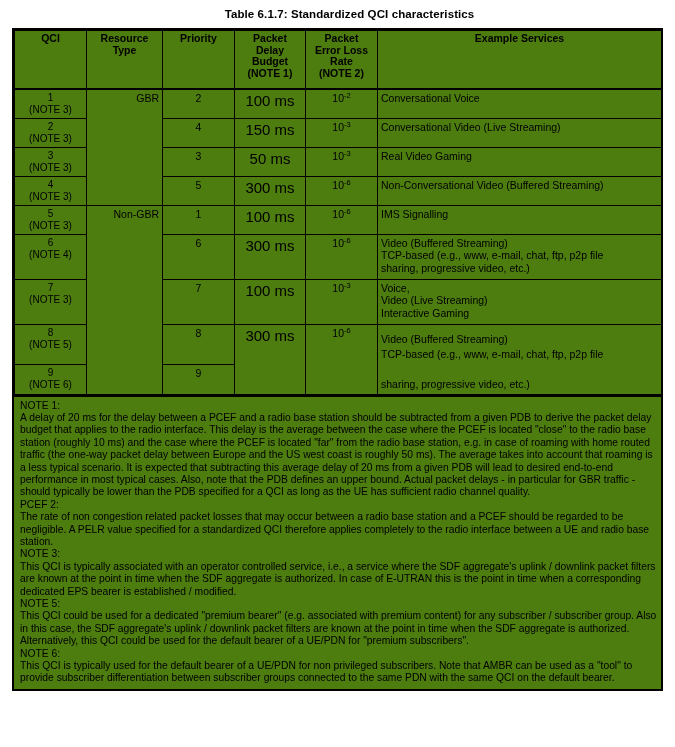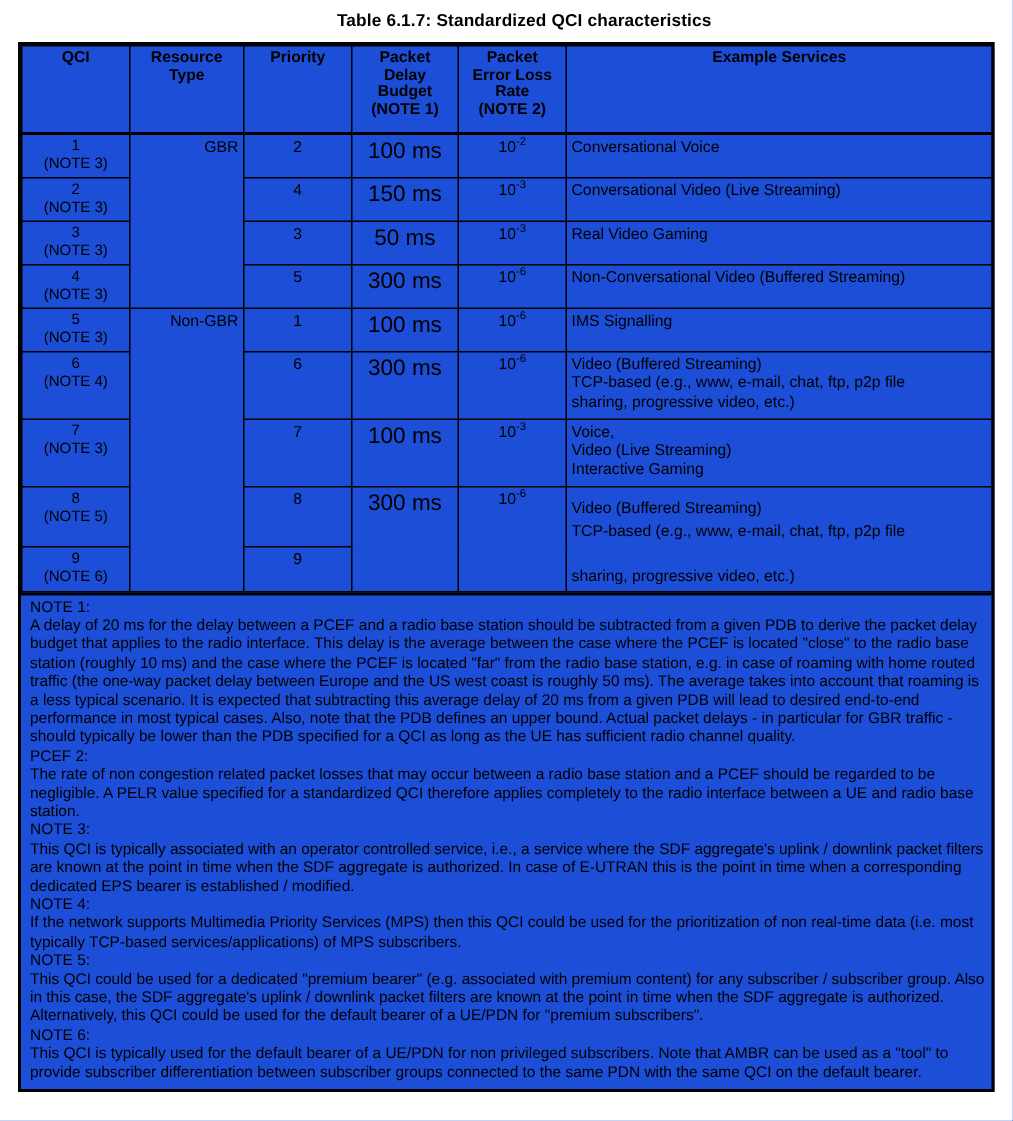--- a/index.html
+++ b/index.html
@@ -25,21 +25,21 @@
     padding-bottom: 8px;
     letter-spacing: 0.1px;
     padding-left: 24px;
   }
 
   .table-wrap {
     margin: 0 12px 0 12px;
     width: 651px;
     border: 2px solid #000;
     box-sizing: border-box;
-    background: #1d4ed8;
+    background: #4d7c0f;
   }
 
   table.qci {
     border-collapse: collapse;
     width: 100%;
     table-layout: fixed;
     font-size: 10px;
   }
   table.qci td, table.qci th {
     border: 1px solid #000;
@@ -301,24 +301,20 @@
     <div class="note-row">
       <span class="note-label">PCEF 2:</span>
       <span class="note-text">The rate of non congestion related packet losses that may occur between a radio base station and a PCEF should be regarded to be negligible. A PELR value specified for a standardized QCI therefore applies completely to the radio interface between a UE and radio base station.</span>
     </div>
 
     <div class="note-row">
       <span class="note-label">NOTE 3:</span>
       <span class="note-text">This QCI is typically associated with an operator controlled service, i.e., a service where the SDF aggregate's uplink / downlink packet filters are known at the point in time when the SDF aggregate is authorized. In case of E-UTRAN this is the point in time when a corresponding dedicated EPS bearer is established / modified.</span>
     </div>
 
-    <div class="note-row">
-      <span class="note-label">NOTE 4:</span>
-      <span class="note-text">If the network supports Multimedia Priority Services (MPS) then this QCI could be used for the prioritization of non real-time data (i.e. most typically TCP-based services/applications) of MPS subscribers.</span>
-    </div>
 
     <div class="note-row">
       <span class="note-label">NOTE 5:</span>
       <span class="note-text">This QCI could be used for a dedicated "premium bearer" (e.g. associated with premium content) for any subscriber / subscriber group. Also in this case, the SDF aggregate's uplink / downlink packet filters are known at the point in time when the SDF aggregate is authorized. Alternatively, this QCI could be used for the default bearer of a UE/PDN for "premium subscribers".</span>
     </div>
 
     <div class="note-row">
       <span class="note-label">NOTE 6:</span>
       <span class="note-text">This QCI is typically used for the default bearer of a UE/PDN for non privileged subscribers. Note that AMBR can be used as a "tool" to provide subscriber differentiation between subscriber groups connected to the same PDN with the same QCI on the default bearer.</span>
     </div>

